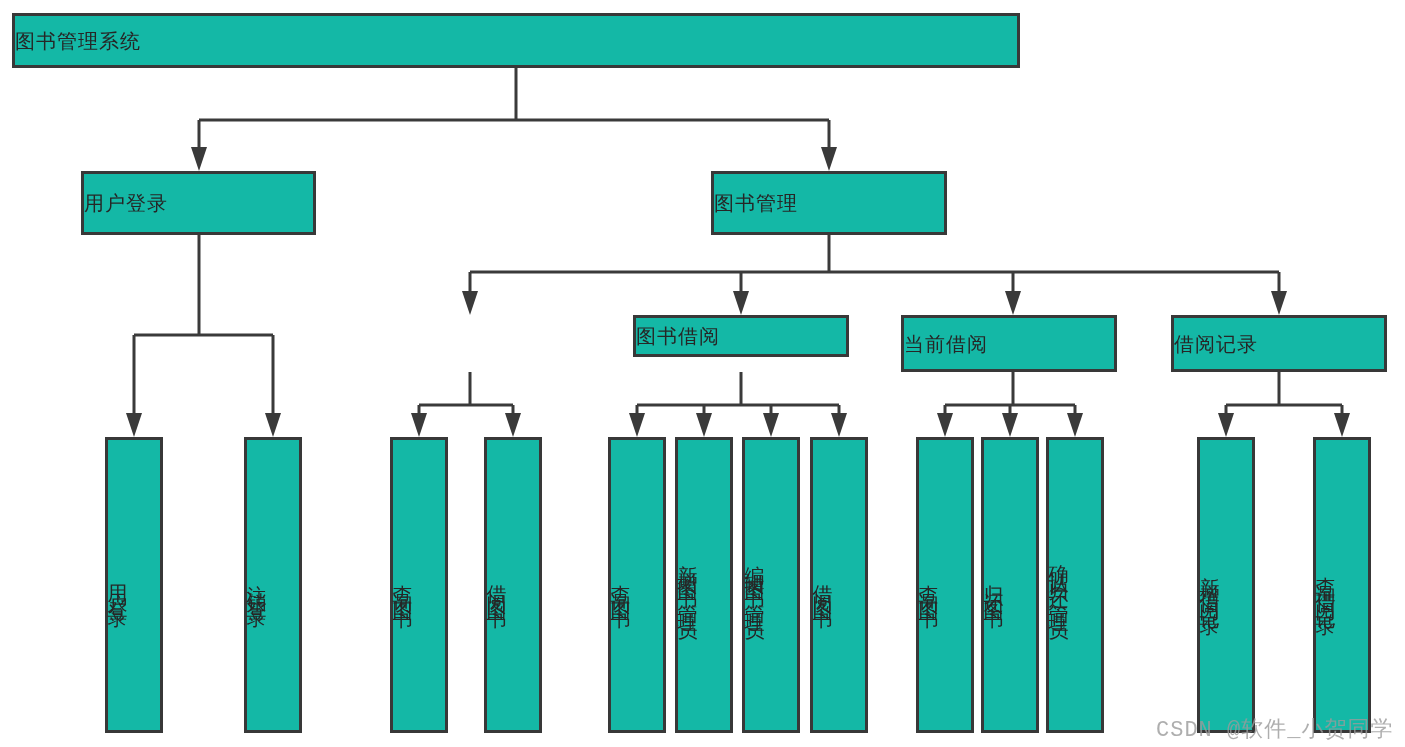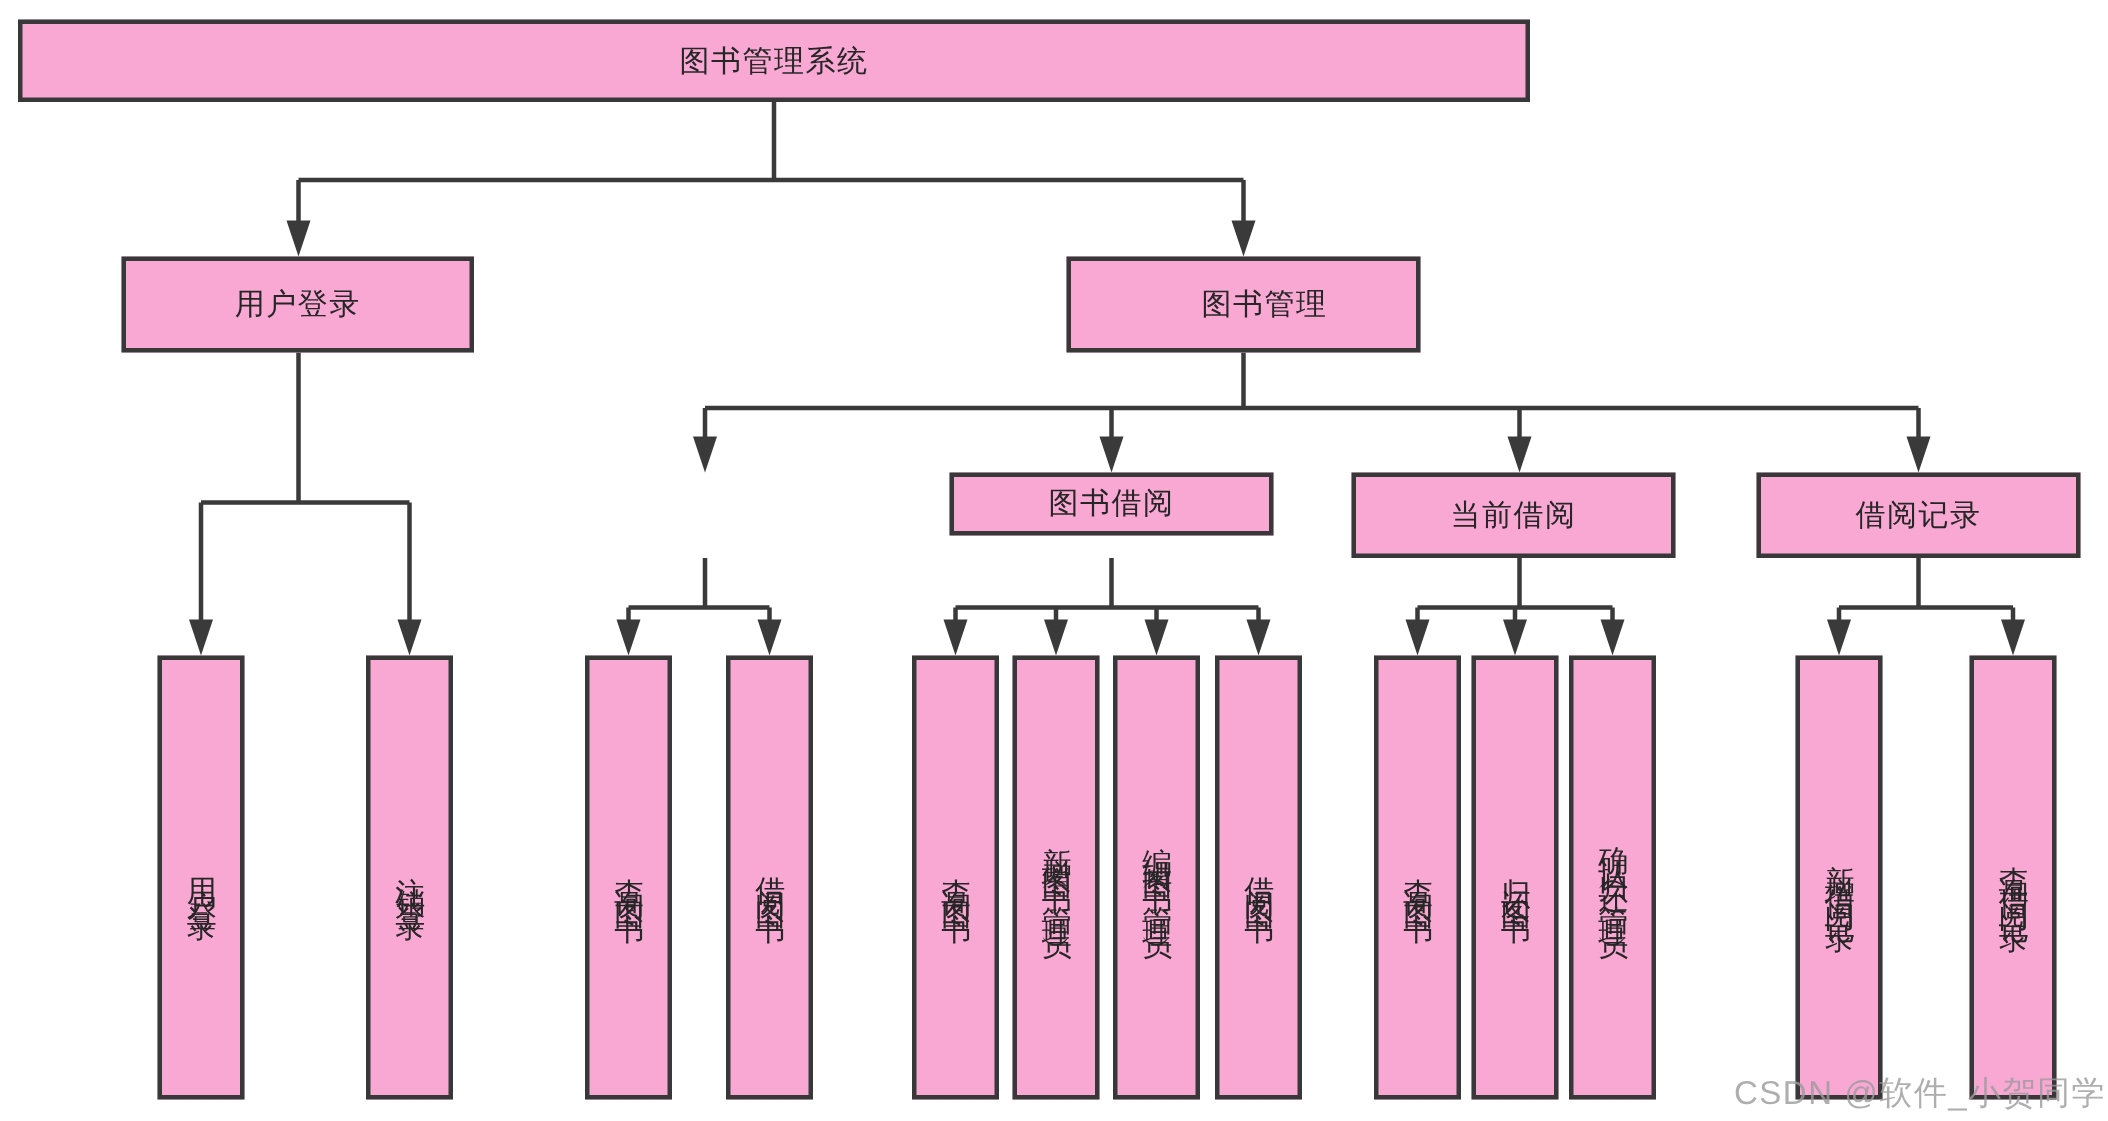--- a/index.html
+++ b/index.html
@@ -16,56 +16,57 @@
     width:1405px;height:747px;
     background:var(--bg);
     overflow:hidden;
   }
   .connectors{
     position:absolute;left:0;top:0;width:1405px;height:747px;
     pointer-events:none;
   }
   .box{
     position:absolute;
-    background:#f9a8d4;
+    background:#14b8a6;
     border:3px solid var(--box-border);
     box-sizing:border-box;
-    display:flex;align-items:center;justify-content:center;
+    display:flex;align-items:center;
   }
   .hlabel{
     font-size:20px;color:var(--text);
     letter-spacing:1px;white-space:nowrap;line-height:1;
   }
   .vlabel{
     writing-mode:vertical-rl;
     text-orientation:mixed;
     font-size:20px;color:var(--text);
     letter-spacing:8px;line-height:1;
   }
   
   .n-root   {left:12px;  top:13px;  width:1008px; height:55px;}
   .n-l2a    {left:81px;  top:171px; width:235px;  height:64px;}
-  .n-l2b    {left:711px; top:171px; width:236px;  height:64px;padding-left:28px;}
+  .n-l2b    {left:711px; top:171px; width:236px;  height:64px;}
   .n-l3a    {left:362px; top:315px; width:216px;  height:57px;}
   .n-l3b    {left:633px; top:315px; width:216px;  height:42px;}
   .n-l3c    {left:901px; top:315px; width:216px;  height:57px;}
   .n-l3d    {left:1171px;top:315px; width:216px;  height:57px;}
   .leaf     {top:437px; width:58px; height:296px;}
   .lf-1 {left:105px;}  .lf-2 {left:244px;}
   .lf-3 {left:390px;}  .lf-4 {left:484px;}
   .lf-5 {left:608px;}  .lf-6 {left:675px;}
   .lf-7 {left:742px;}  .lf-8 {left:810px;}
   .lf-9 {left:916px;}  .lf-10{left:981px;}
   .lf-11{left:1046px;} .lf-12{left:1197px;}
   .lf-13{left:1313px;}
   .watermark{
     position:absolute;left:1156px;top:714px;
     font-size:22px;color:var(--watermark);
     opacity:.8;white-space:nowrap;letter-spacing:1px;
     z-index:5;
+    font-family:Liberation Mono, monospace;
   }
 </style>
 </head>
 <body>
 
 <div class="stage">
 
   <svg class="connectors" viewBox="0 0 1405 747" aria-hidden="true">
     <g stroke="#3a3a3a" stroke-width="3" fill="none">
 

